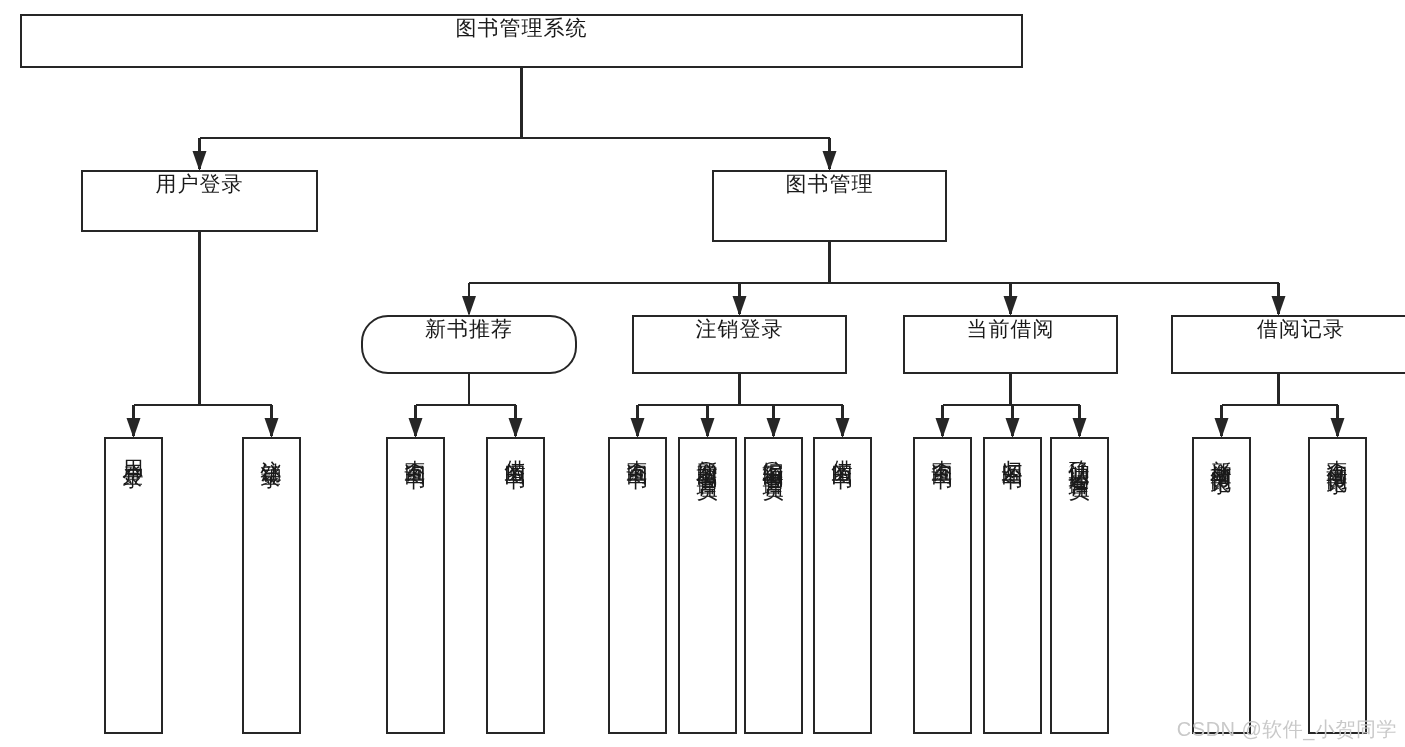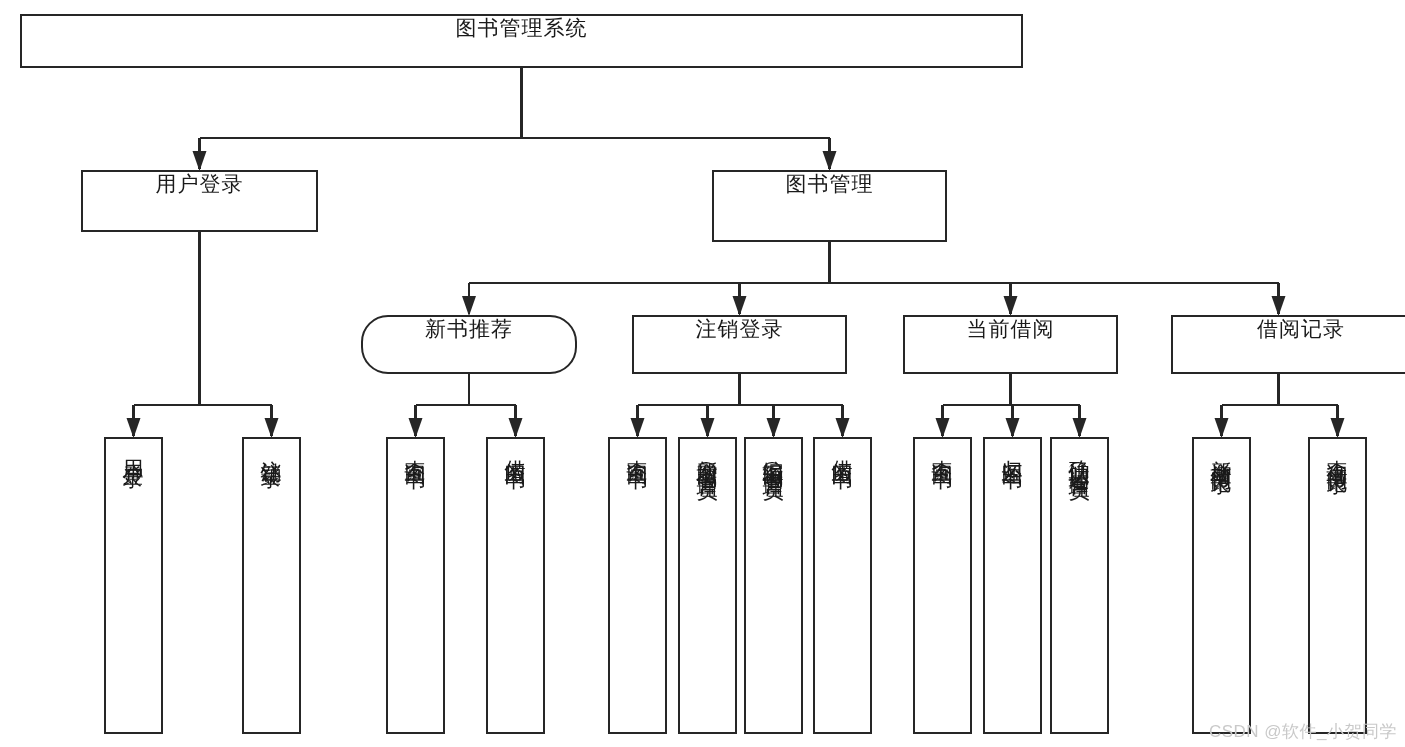--- a/index.html
+++ b/index.html
@@ -47,21 +47,21 @@
     text-orientation:upright;
     font-size:21px;
     letter-spacing:3px;
     line-height:1.0;
     white-space:nowrap;
     text-align:start;
   }
   #watermark{
     position:absolute;
     right:8px;bottom:4px;
-    font-size:17px;
+    font-size:20px;
     color:#c9c9c9;
     letter-spacing:0.5px;
     white-space:nowrap;
     font-family:"Liberation Sans","DejaVu Sans",sans-serif;
   }
 </style>
 </head>
 <body>
 
 <div id="diagram">

